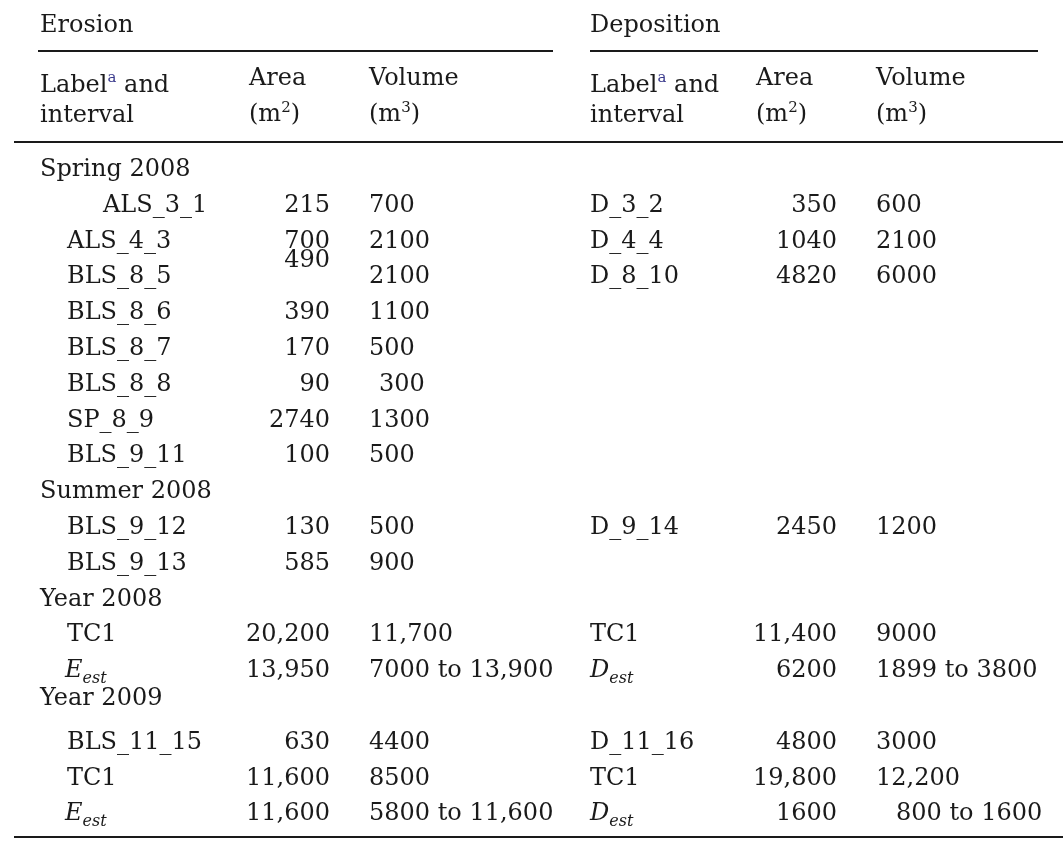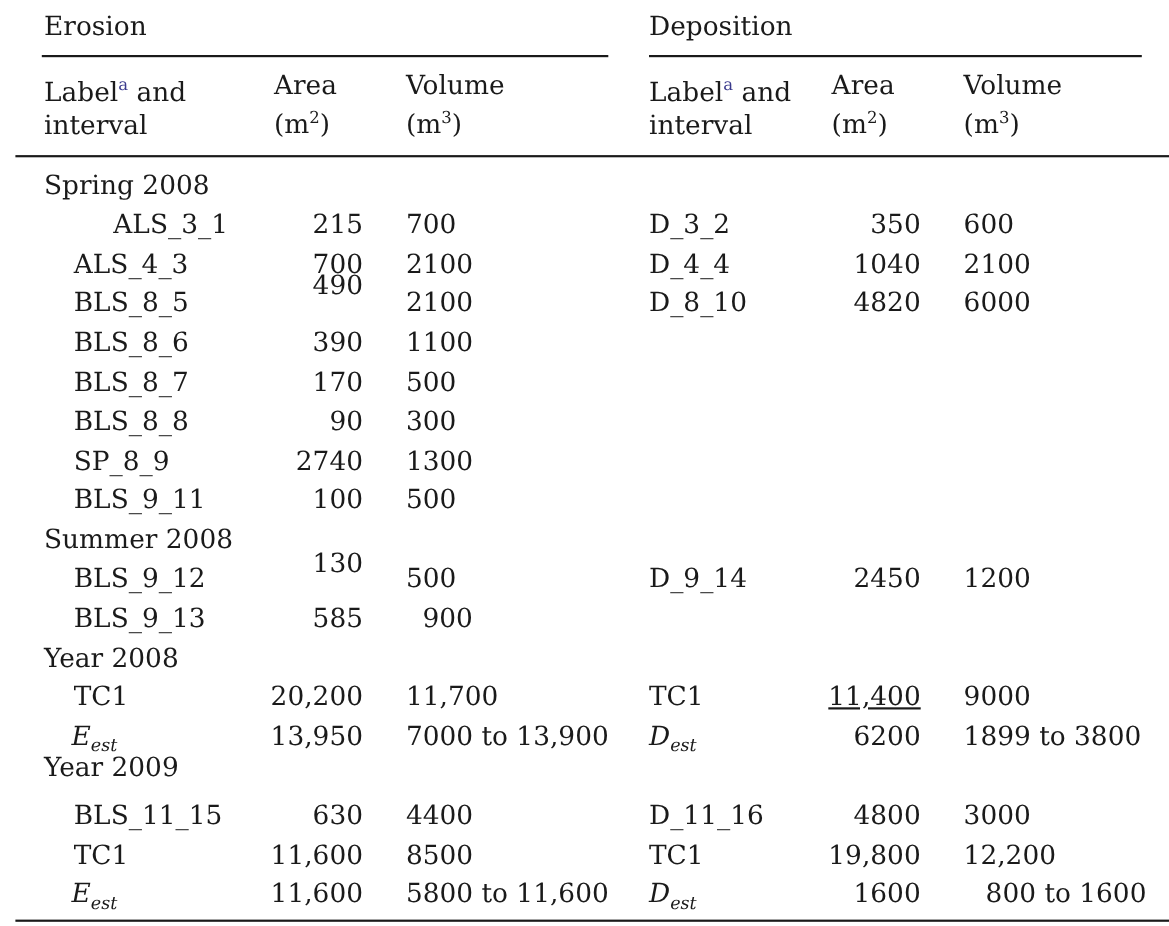--- a/index.html
+++ b/index.html
@@ -83,55 +83,55 @@
       <div class="abs r" style="top: 296px; right: 226px;"></div>
       <div class="abs" style="top: 296px; left: 876px;"></div>
       <div class="abs" style="top: 332px; left: 67px;">BLS_8_7</div>
       <div class="abs r" style="top: 332px; right: 733px;">170</div>
       <div class="abs" style="top: 332px; left: 369px;">500</div>
       <div class="abs" style="top: 332px; left: 590px;"></div>
       <div class="abs r" style="top: 332px; right: 226px;"></div>
       <div class="abs" style="top: 332px; left: 876px;"></div>
       <div class="abs" style="top: 368px; left: 67px;">BLS_8_8</div>
       <div class="abs r" style="top: 368px; right: 733px;">90</div>
-      <div class="abs" style="top: 368px; left: 369px;">300</div>
+      <div class="abs" style="top: 368px; left: 379px;">300</div>
       <div class="abs" style="top: 368px; left: 590px;"></div>
       <div class="abs r" style="top: 368px; right: 226px;"></div>
       <div class="abs" style="top: 368px; left: 876px;"></div>
       <div class="abs" style="top: 404px; left: 67px;">SP_8_9</div>
       <div class="abs r" style="top: 404px; right: 733px;">2740</div>
       <div class="abs" style="top: 404px; left: 369px;">1300</div>
       <div class="abs" style="top: 404px; left: 590px;"></div>
       <div class="abs r" style="top: 404px; right: 226px;"></div>
       <div class="abs" style="top: 404px; left: 876px;"></div>
       <div class="abs" style="top: 439px; left: 67px;">BLS_9_11</div>
       <div class="abs r" style="top: 439px; right: 733px;">100</div>
       <div class="abs" style="top: 439px; left: 369px;">500</div>
       <div class="abs" style="top: 439px; left: 590px;"></div>
       <div class="abs r" style="top: 439px; right: 226px;"></div>
       <div class="abs" style="top: 439px; left: 876px;"></div>
       <div class="abs" style="top: 475px; left: 40px;">Summer 2008</div>
       <div class="abs" style="top: 511px; left: 67px;">BLS_9_12</div>
-      <div class="abs r" style="top: 497px; right: 733px;">130</div>
+      <div class="abs r" style="top: 511px; right: 733px;">130</div>
       <div class="abs" style="top: 511px; left: 369px;">500</div>
       <div class="abs" style="top: 511px; left: 590px;">D_9_14</div>
       <div class="abs r" style="top: 511px; right: 226px;">2450</div>
       <div class="abs" style="top: 511px; left: 876px;">1200</div>
       <div class="abs" style="top: 547px; left: 67px;">BLS_9_13</div>
       <div class="abs r" style="top: 547px; right: 733px;">585</div>
-      <div class="abs" style="top: 547px; left: 384px; text-align: right;">900</div>
+      <div class="abs" style="top: 547px; left: 369px; text-align: right;">900</div>
       <div class="abs" style="top: 547px; left: 590px;"></div>
       <div class="abs r" style="top: 547px; right: 226px;"></div>
       <div class="abs" style="top: 547px; left: 876px;"></div>
       <div class="abs" style="top: 583px; left: 40px;">Year 2008</div>
       <div class="abs" style="top: 618px; left: 67px;">TC1</div>
       <div class="abs r" style="top: 618px; right: 733px;">20,200</div>
       <div class="abs" style="top: 618px; left: 369px;">11,700</div>
       <div class="abs" style="top: 618px; left: 590px;">TC1</div>
-      <div class="abs r" style="top: 618px; right: 226px; text-decoration: underline;">11,400</div>
+      <div class="abs r" style="top: 618px; right: 226px;">11,400</div>
       <div class="abs" style="top: 618px; left: 876px;">9000</div>
       <div class="abs" style="top: 654px; left: 65px;"><i class="v">E</i><span class="sub">est</span></div>
       <div class="abs r" style="top: 654px; right: 733px;">13,950</div>
       <div class="abs" style="top: 654px; left: 369px;">7000 to 13,900</div>
       <div class="abs" style="top: 654px; left: 590px;"><i class="v">D</i><span class="sub">est</span></div>
       <div class="abs r" style="top: 654px; right: 226px;">6200</div>
       <div class="abs" style="top: 654px; left: 876px;">1899 to 3800</div>
       <div class="abs" style="top: 650px; left: 40px; margin-top: 32px;">Year 2009</div>
       <div class="abs" style="top: 726px; left: 67px;">BLS_11_15</div>
       <div class="abs r" style="top: 726px; right: 733px;">630</div>

